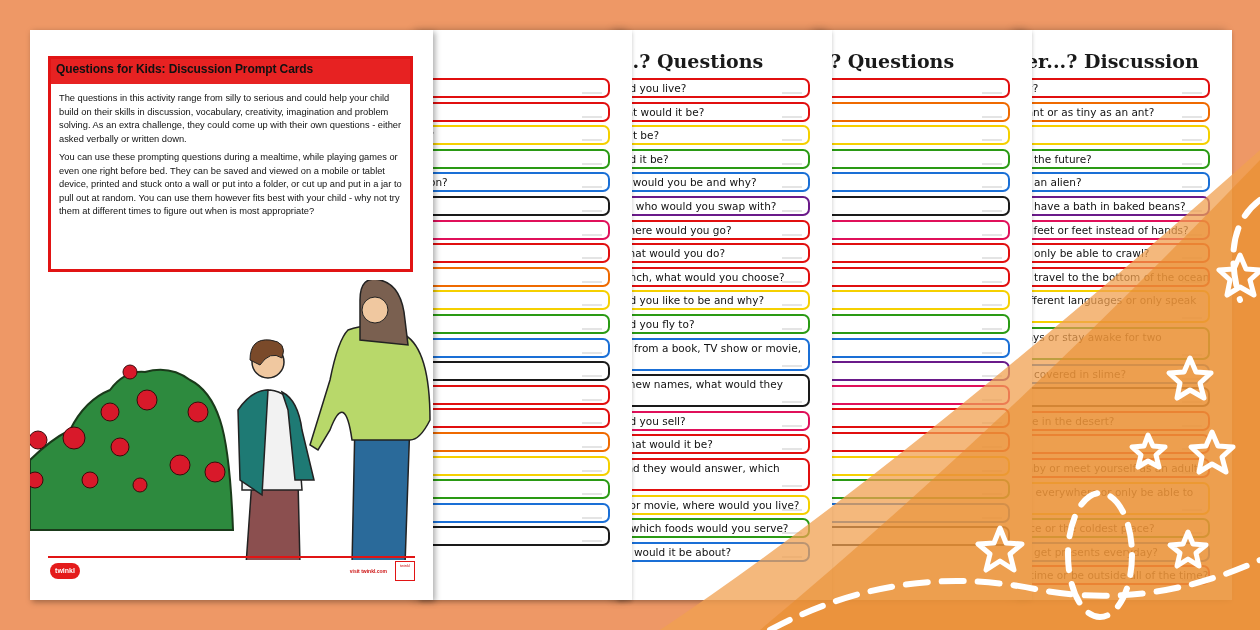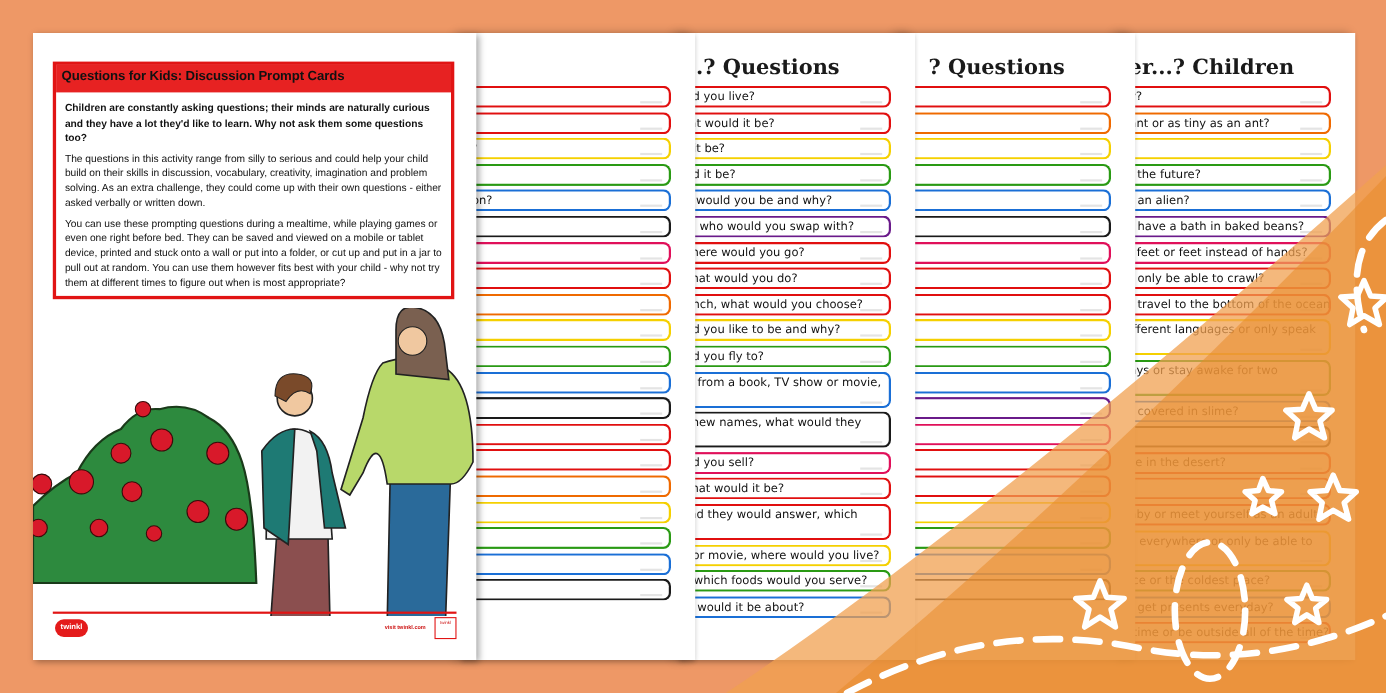--- a/index.html
+++ b/index.html
@@ -62,21 +62,21 @@
 
   
   .overlay { position: absolute; inset: 0; pointer-events: none; z-index: 20; }
 </style>
 </head>
 <body>
 
 <div class="stage">
 
   <div class="sheet" style="left:1018px;width:214px;z-index:4;" id="sheet3">
-    <div class="sheet-title" style="left:8px;">er...? Children</div>
+    <div class="sheet-title" style="left:8px;">er...? Discussion</div>
     <div class="rows">
         <div class="row" style="border-color: rgb(225, 15, 15);"><span>fly?</span><span class="wm"></span></div>
         <div class="row" style="border-color: rgb(239, 106, 0);"><span>hant or as tiny as an ant?</span><span class="wm"></span></div>
         <div class="row" style="border-color: rgb(245, 208, 0);"><span></span><span class="wm"></span></div>
         <div class="row" style="border-color: rgb(42, 154, 20);"><span> to the future?</span><span class="wm"></span></div>
         <div class="row" style="border-color: rgb(26, 111, 214);"><span>or an alien?</span><span class="wm"></span></div>
         <div class="row" style="border-color: rgb(106, 26, 138);"><span> or have a bath in baked beans?</span><span class="wm"></span></div>
         <div class="row" style="border-color: rgb(224, 16, 90);"><span> of feet or feet instead of hands?</span><span class="wm"></span></div>
         <div class="row" style="border-color: rgb(225, 15, 15);"><span> or only be able to crawl?</span><span class="wm"></span></div>
         <div class="row" style="border-color: rgb(225, 15, 15);"><span>or travel to the bottom of the ocean?</span><span class="wm"></span></div>
@@ -88,21 +88,21 @@
         <div class="row" style="border-color: rgb(225, 15, 15);"><span></span><span class="wm"></span></div>
         <div class="row" style="border-color: rgb(225, 15, 15);"><span>baby or meet yourself as an adult?</span><span class="wm"></span></div>
         <div class="row tall" style="border-color: rgb(245, 208, 0);"><span>ce everywhere or only be able to</span><span class="wm"></span></div>
         <div class="row" style="border-color: rgb(42, 154, 20);"><span>lace or the coldest place?</span><span class="wm"></span></div>
         <div class="row" style="border-color: rgb(26, 111, 214);"><span> or get presents everyday?</span><span class="wm"></span></div>
         <div class="row" style="border-color: rgb(225, 15, 15);"><span>e time or be outside all of the time?</span><span class="wm"></span></div>
       </div>
   </div>
 
   <div class="sheet" style="left:818px;width:214px;z-index:5;" id="sheet2">
-    <div class="sheet-title" style="left:26px;">? Questions</div>
+    <div class="sheet-title" style="left:12px;">? Questions</div>
     <div class="rows">
         <div class="row" style="border-color: rgb(225, 15, 15);"><span></span><span class="wm"></span></div>
         <div class="row" style="border-color: rgb(239, 106, 0);"><span></span><span class="wm"></span></div>
         <div class="row" style="border-color: rgb(245, 208, 0);"><span></span><span class="wm"></span></div>
         <div class="row" style="border-color: rgb(42, 154, 20);"><span></span><span class="wm"></span></div>
         <div class="row" style="border-color: rgb(26, 111, 214);"><span></span><span class="wm"></span></div>
         <div class="row" style="border-color: rgb(26, 26, 26);"><span></span><span class="wm"></span></div>
         <div class="row" style="border-color: rgb(224, 16, 90);"><span></span><span class="wm"></span></div>
         <div class="row" style="border-color: rgb(225, 15, 15);"><span></span><span class="wm"></span></div>
         <div class="row" style="border-color: rgb(225, 15, 15);"><span></span><span class="wm"></span></div>
@@ -167,21 +167,20 @@
         <div class="row" style="border-color: rgb(42, 154, 20);"><span></span><span class="wm"></span></div>
         <div class="row" style="border-color: rgb(26, 111, 214);"><span></span><span class="wm"></span></div>
         <div class="row" style="border-color: rgb(26, 26, 26);"><span></span><span class="wm"></span></div>
       </div>
   </div>
 
   <div class="intro">
     <div class="intro-box">
       <div class="intro-title">Questions for Kids: Discussion Prompt Cards</div>
       <div class="intro-body">
-        <p class="lead">Children are constantly asking questions; their minds are naturally curious and they have a lot they'd like to learn. Why not ask them some questions too?</p>
         <p>The questions in this activity range from silly to serious and could help your child build on their skills in discussion, vocabulary, creativity, imagination and problem solving. As an extra challenge, they could come up with their own questions - either asked verbally or written down.</p>
         <p>You can use these prompting questions during a mealtime, while playing games or even one right before bed. They can be saved and viewed on a mobile or tablet device, printed and stuck onto a wall or put into a folder, or cut up and put in a jar to pull out at random. You can use them however fits best with your child - why not try them at different times to figure out when is most appropriate?</p>
       </div>
     </div>
 
     <svg class="illustration" viewBox="0 0 403 280">
 
       <g>
         <path d="M0 250 L0 180 Q20 160 40 150 Q55 120 80 110 Q95 90 115 92 Q140 85 160 100 Q180 110 190 140 Q200 170 203 250 Z" fill="#2d8a3e" stroke="#1a3a1a" stroke-width="2"></path>
         <g fill="#d8192a" stroke="#3a0a0a" stroke-width="1">

